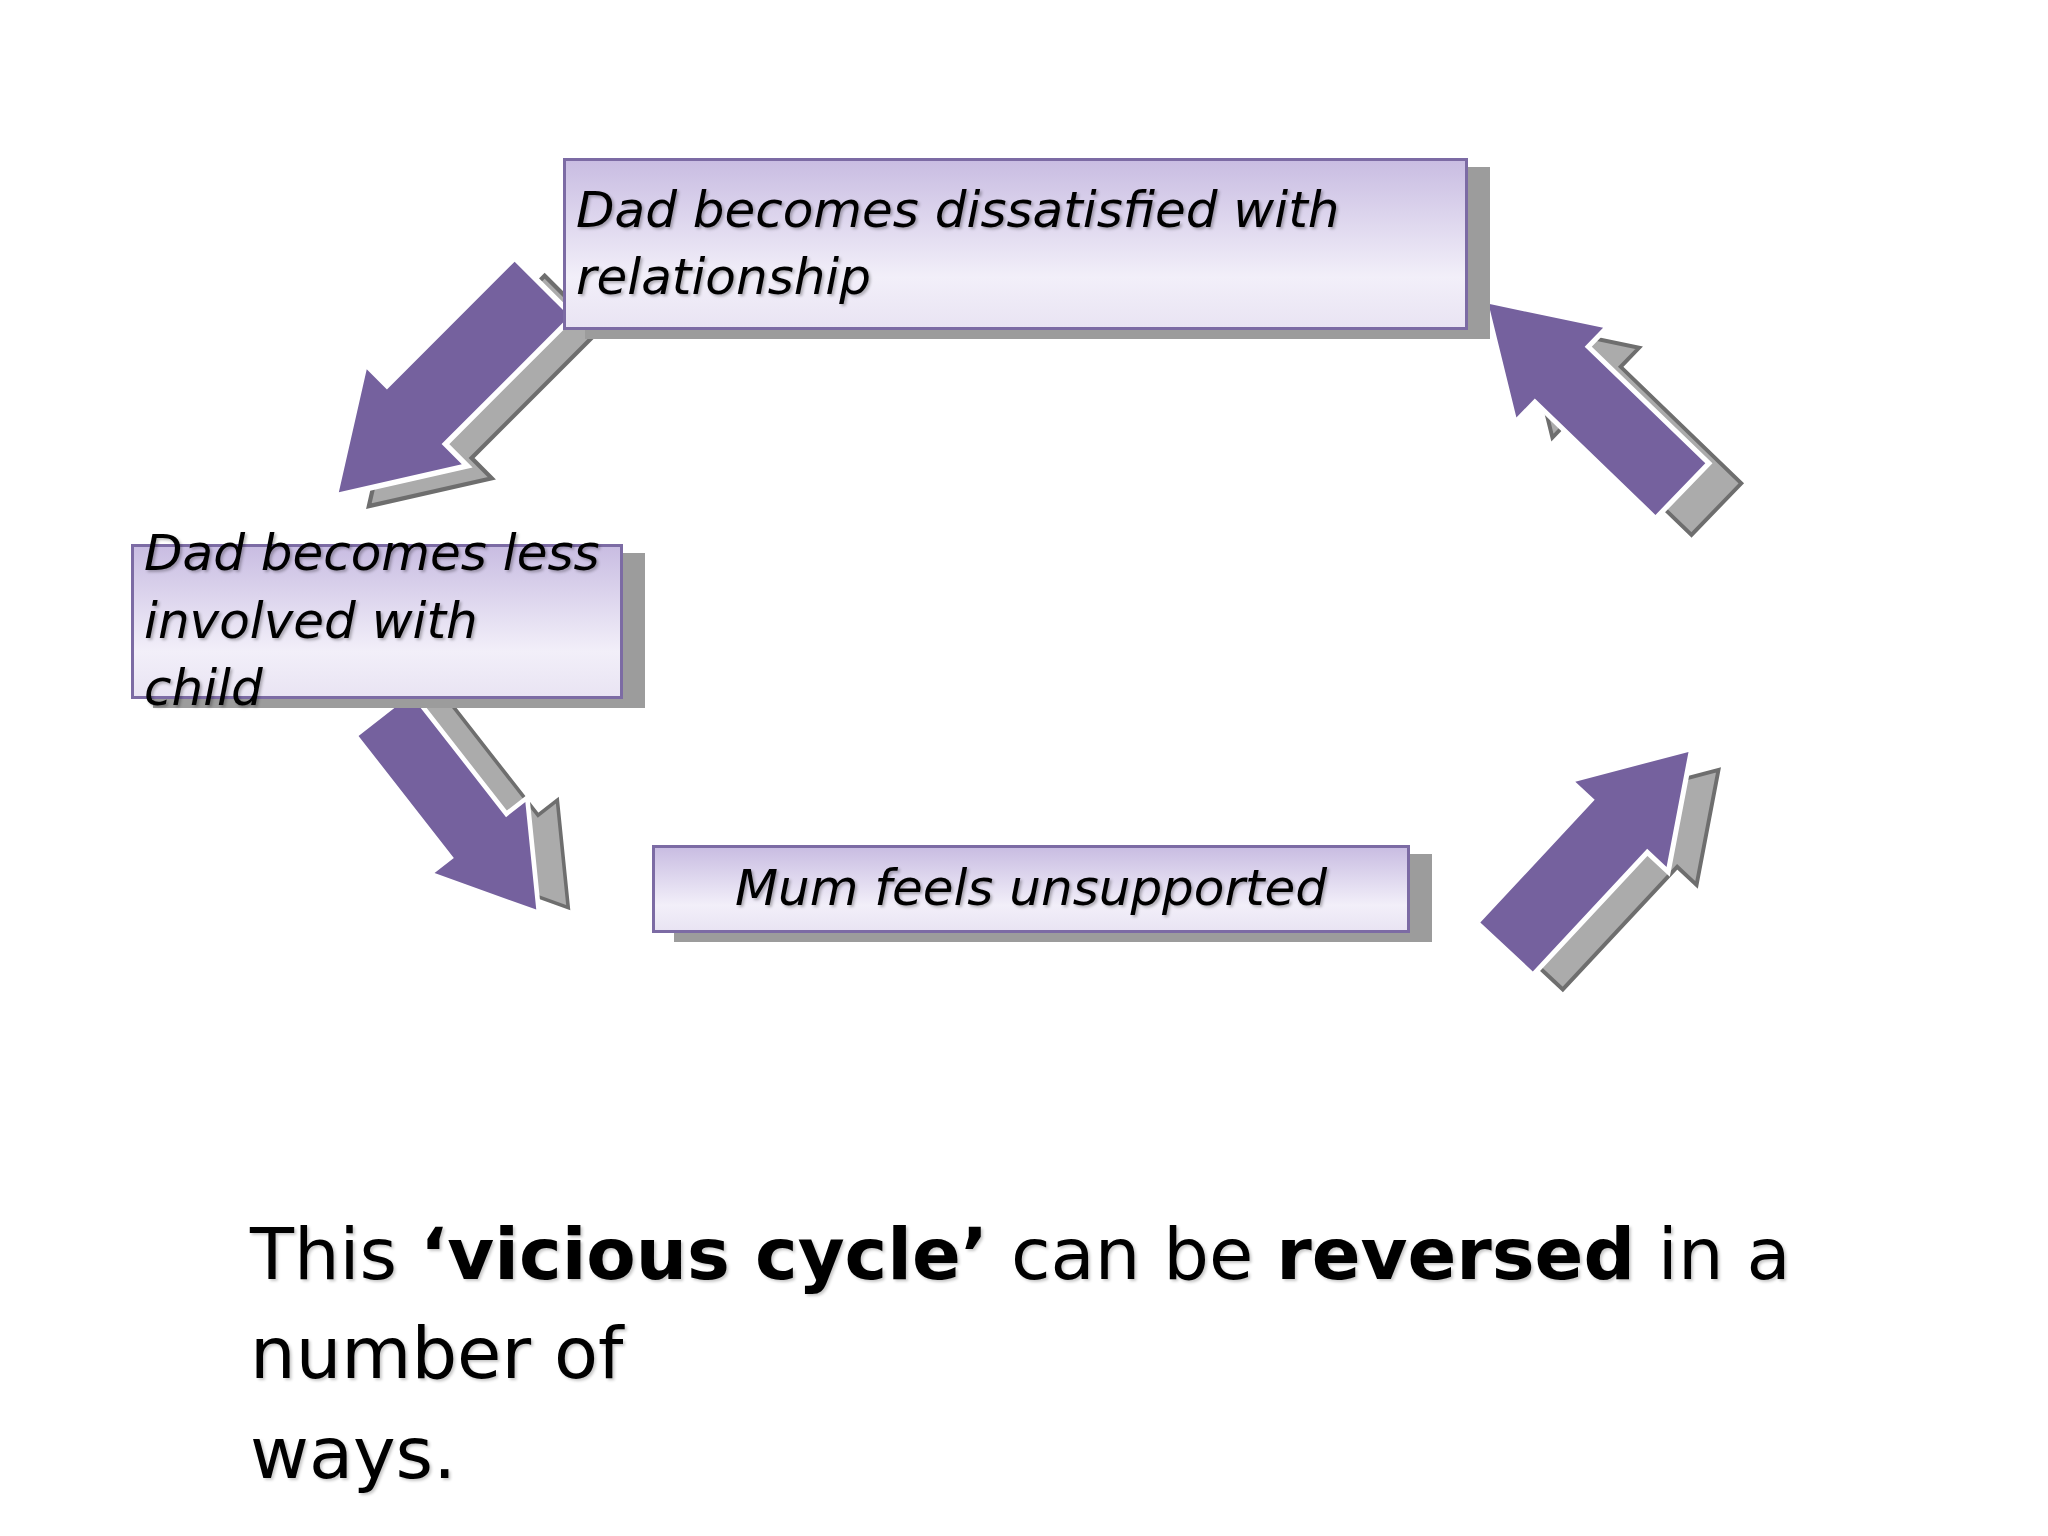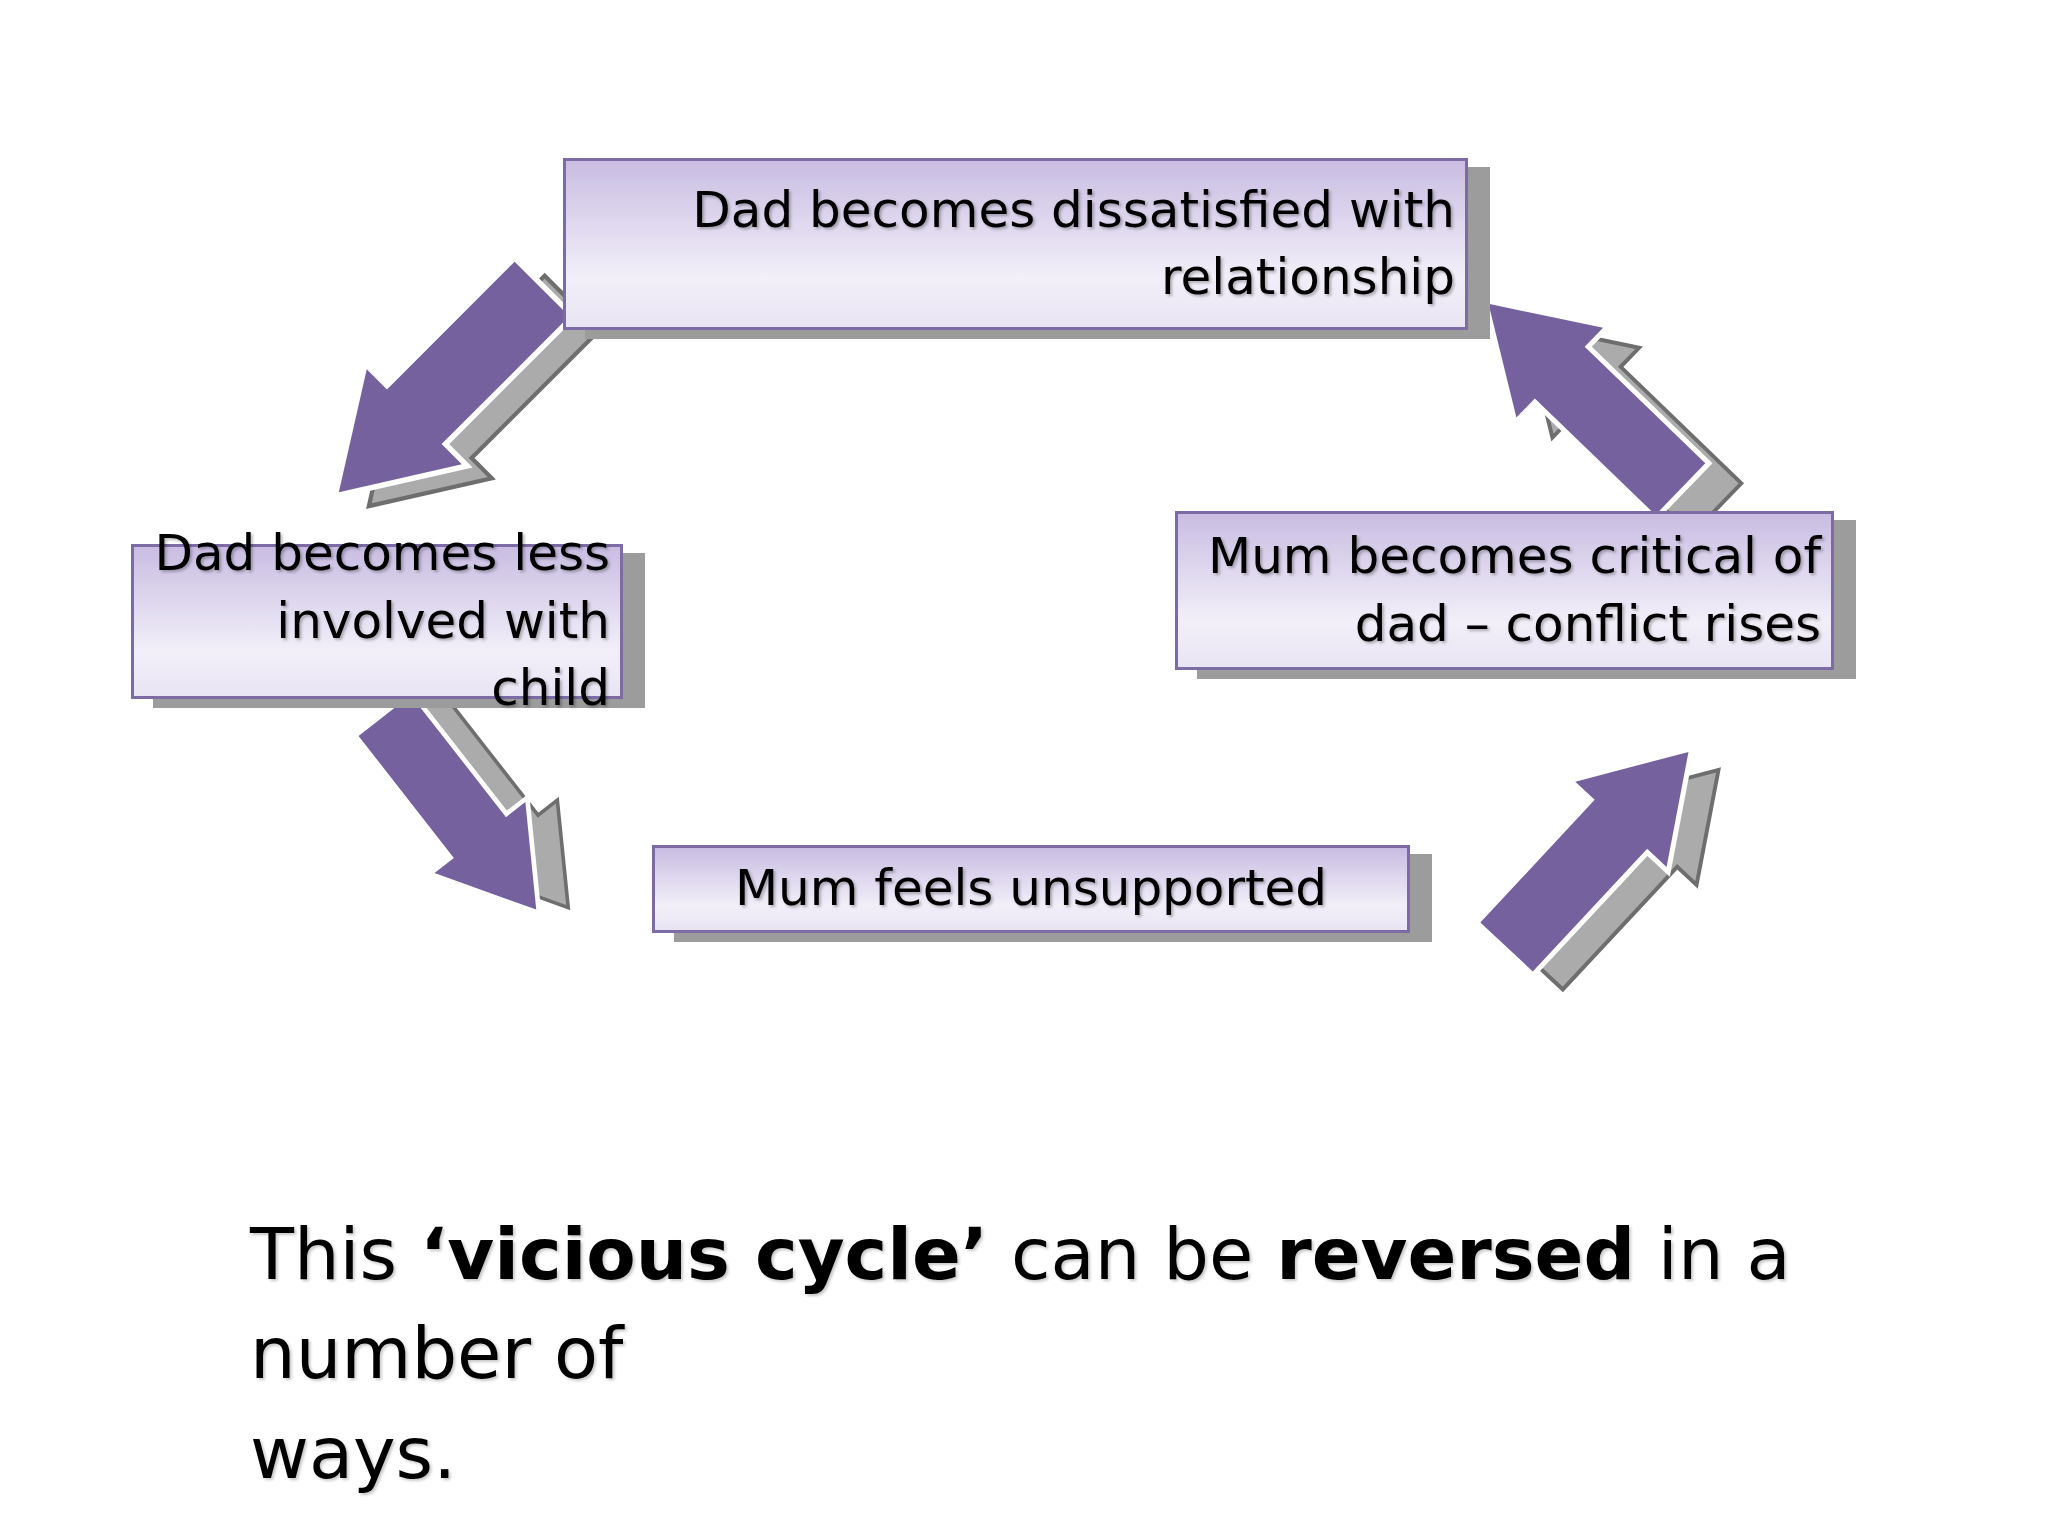--- a/index.html
+++ b/index.html
@@ -11,31 +11,32 @@
     overflow: hidden;
     font-family: "DejaVu Sans", "Liberation Sans", sans-serif;
     color: var(--text, #000000);
   }
   .dbox {
     position: absolute;
     box-sizing: border-box;
     display: flex;
     align-items: center;
     justify-content: center;
-    text-align: right;
+    text-align: left;
     padding: 4px 10px;
     border: 3px solid var(--box-border, #7c6ba4);
     background: linear-gradient(180deg,
       var(--box-grad-top, #c9bde2) 0%,
       var(--box-grad-mid, #f2eff9) 70%,
       var(--box-grad-bot, #e9e4f3) 100%);
     box-shadow: 22px 9px 0 var(--box-shadow, #9c9c9c);
     font-size: 50px;
     line-height: 1.35;
     text-shadow: 2px 2px 3px rgba(0,0,0,0.28);
+    font-style: italic;
   }
   #box-top    { left: 563px;  top: 158px; width: 905px; height: 172px; }
   #box-left   { left: 131px;  top: 544px; width: 492px; height: 155px; }
   #box-bottom { left: 652px;  top: 845px; width: 758px; height: 88px;  }
   #box-right  { left: 1175px; top: 511px; width: 659px; height: 159px; }
 
   .caption {
     position: absolute;
     left: 250px;
     top: 1205px;
@@ -103,19 +104,16 @@
   </div>
 
   <div class="dbox" id="box-left">
     <span>Dad becomes less involved with child</span>
   </div>
 
   <div class="dbox" id="box-bottom">
     <span>Mum feels unsupported</span>
   </div>
 
-  <div class="dbox" id="box-right">
-    <span>Mum becomes critical of dad – conflict rises</span>
-  </div>
 
   <div class="caption"><span>This </span><b>‘vicious cycle’</b><span> can be </span><b>reversed</b><span> in a number of</span><br><span>ways.</span></div>
 
 </div>
 
 </body></html>

